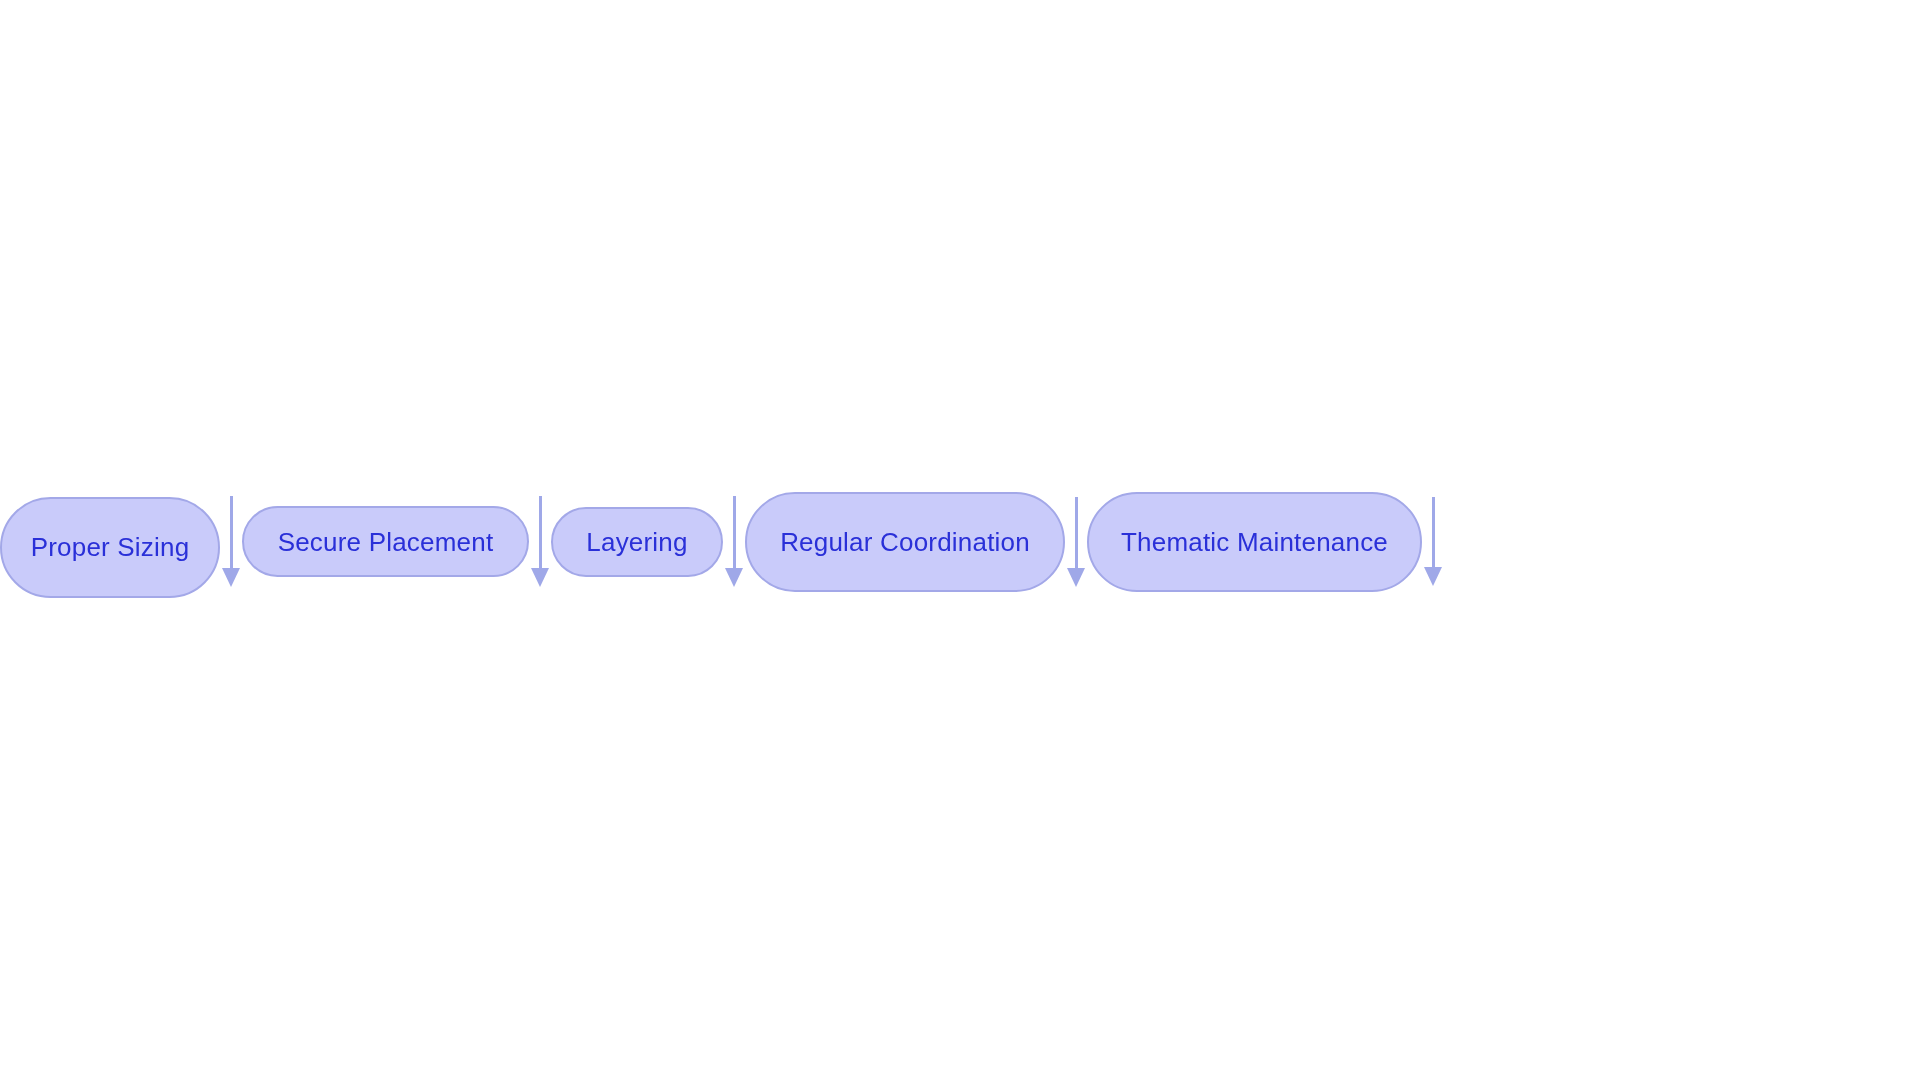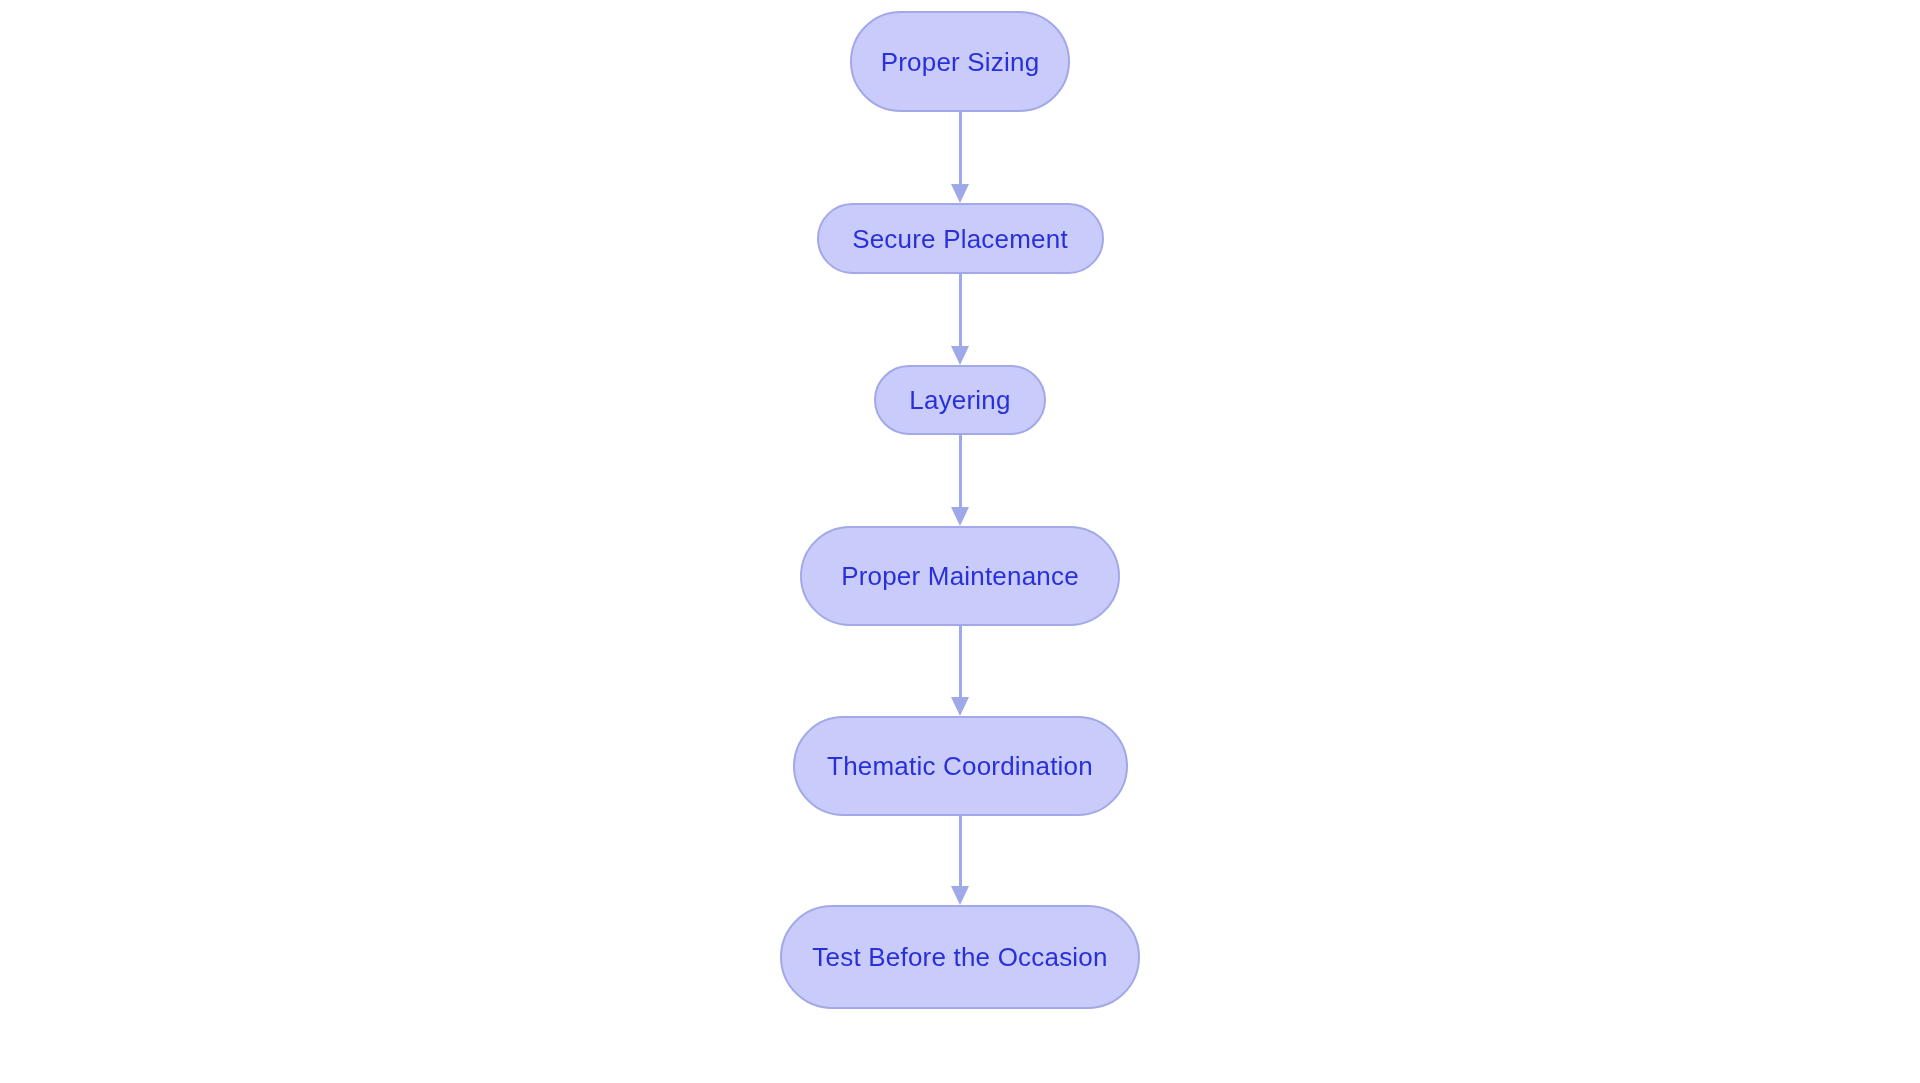--- a/index.html
+++ b/index.html
@@ -21,21 +21,21 @@
     background: #ffffff;
   }
 
   .flow-column {
     position: absolute;
     left: 0;
     top: 0;
     width: 1920px;
     height: 1083px;
     display: flex;
-    flex-direction: column;
+    flex-direction: row;
     align-items: center;
   }
 
   .node {
     box-sizing: border-box;
     display: flex;
     align-items: center;
     justify-content: center;
     background: #c9cbfa;
     border: 2px solid #a3a8e8;
@@ -105,30 +105,29 @@
       <div class="connector-arrowhead"></div>
     </div>
 
     <div class="node node-3">Layering</div>
 
     <div class="connector connector-3">
       <div class="connector-line"></div>
       <div class="connector-arrowhead"></div>
     </div>
 
-    <div class="node node-4">Proper Maintenance</div>
+    <div class="node node-4">Regular Coordination</div>
 
     <div class="connector connector-4">
       <div class="connector-line"></div>
       <div class="connector-arrowhead"></div>
     </div>
 
-    <div class="node node-5">Thematic Coordination</div>
+    <div class="node node-5">Thematic Maintenance</div>
 
     <div class="connector connector-5">
       <div class="connector-line"></div>
       <div class="connector-arrowhead"></div>
     </div>
 
-    <div class="node node-6">Test Before the Occasion</div>
 
   </div>
 </div>
 
 </body></html>

